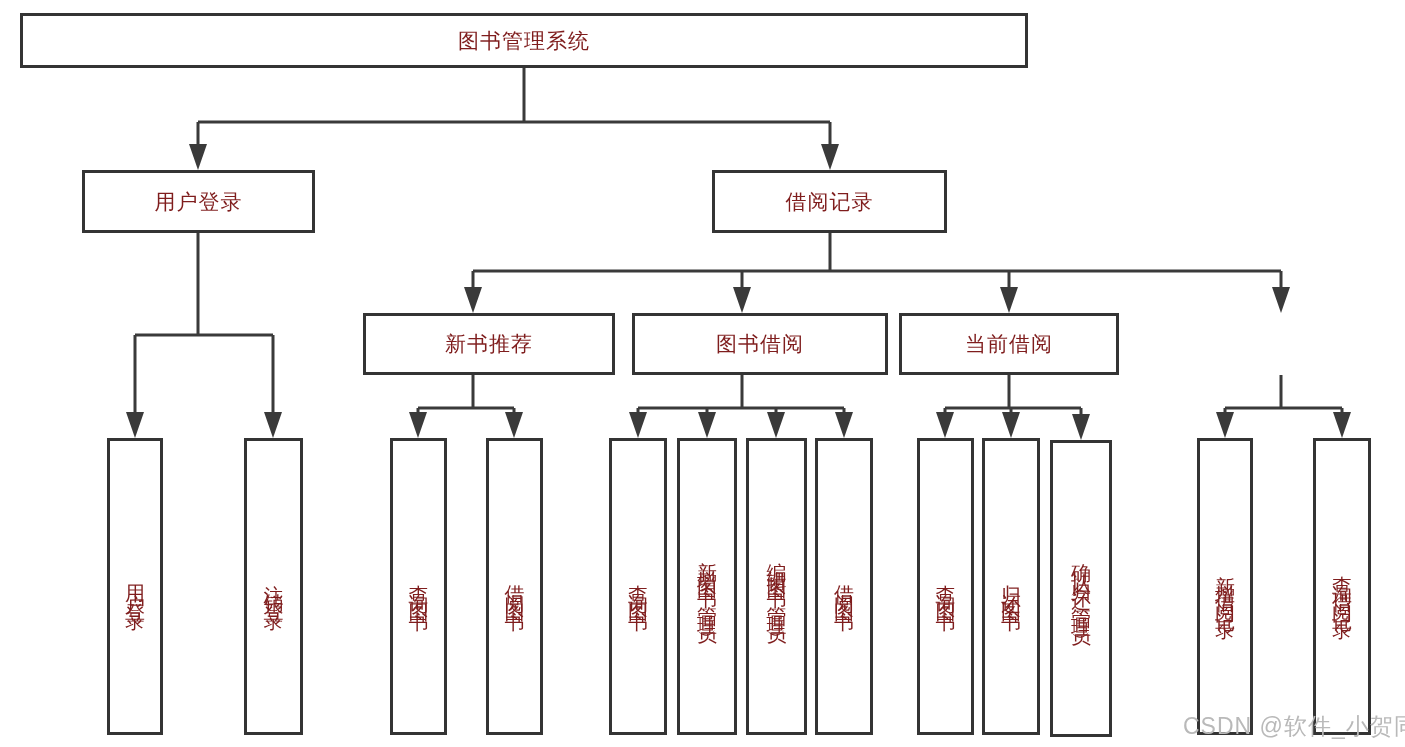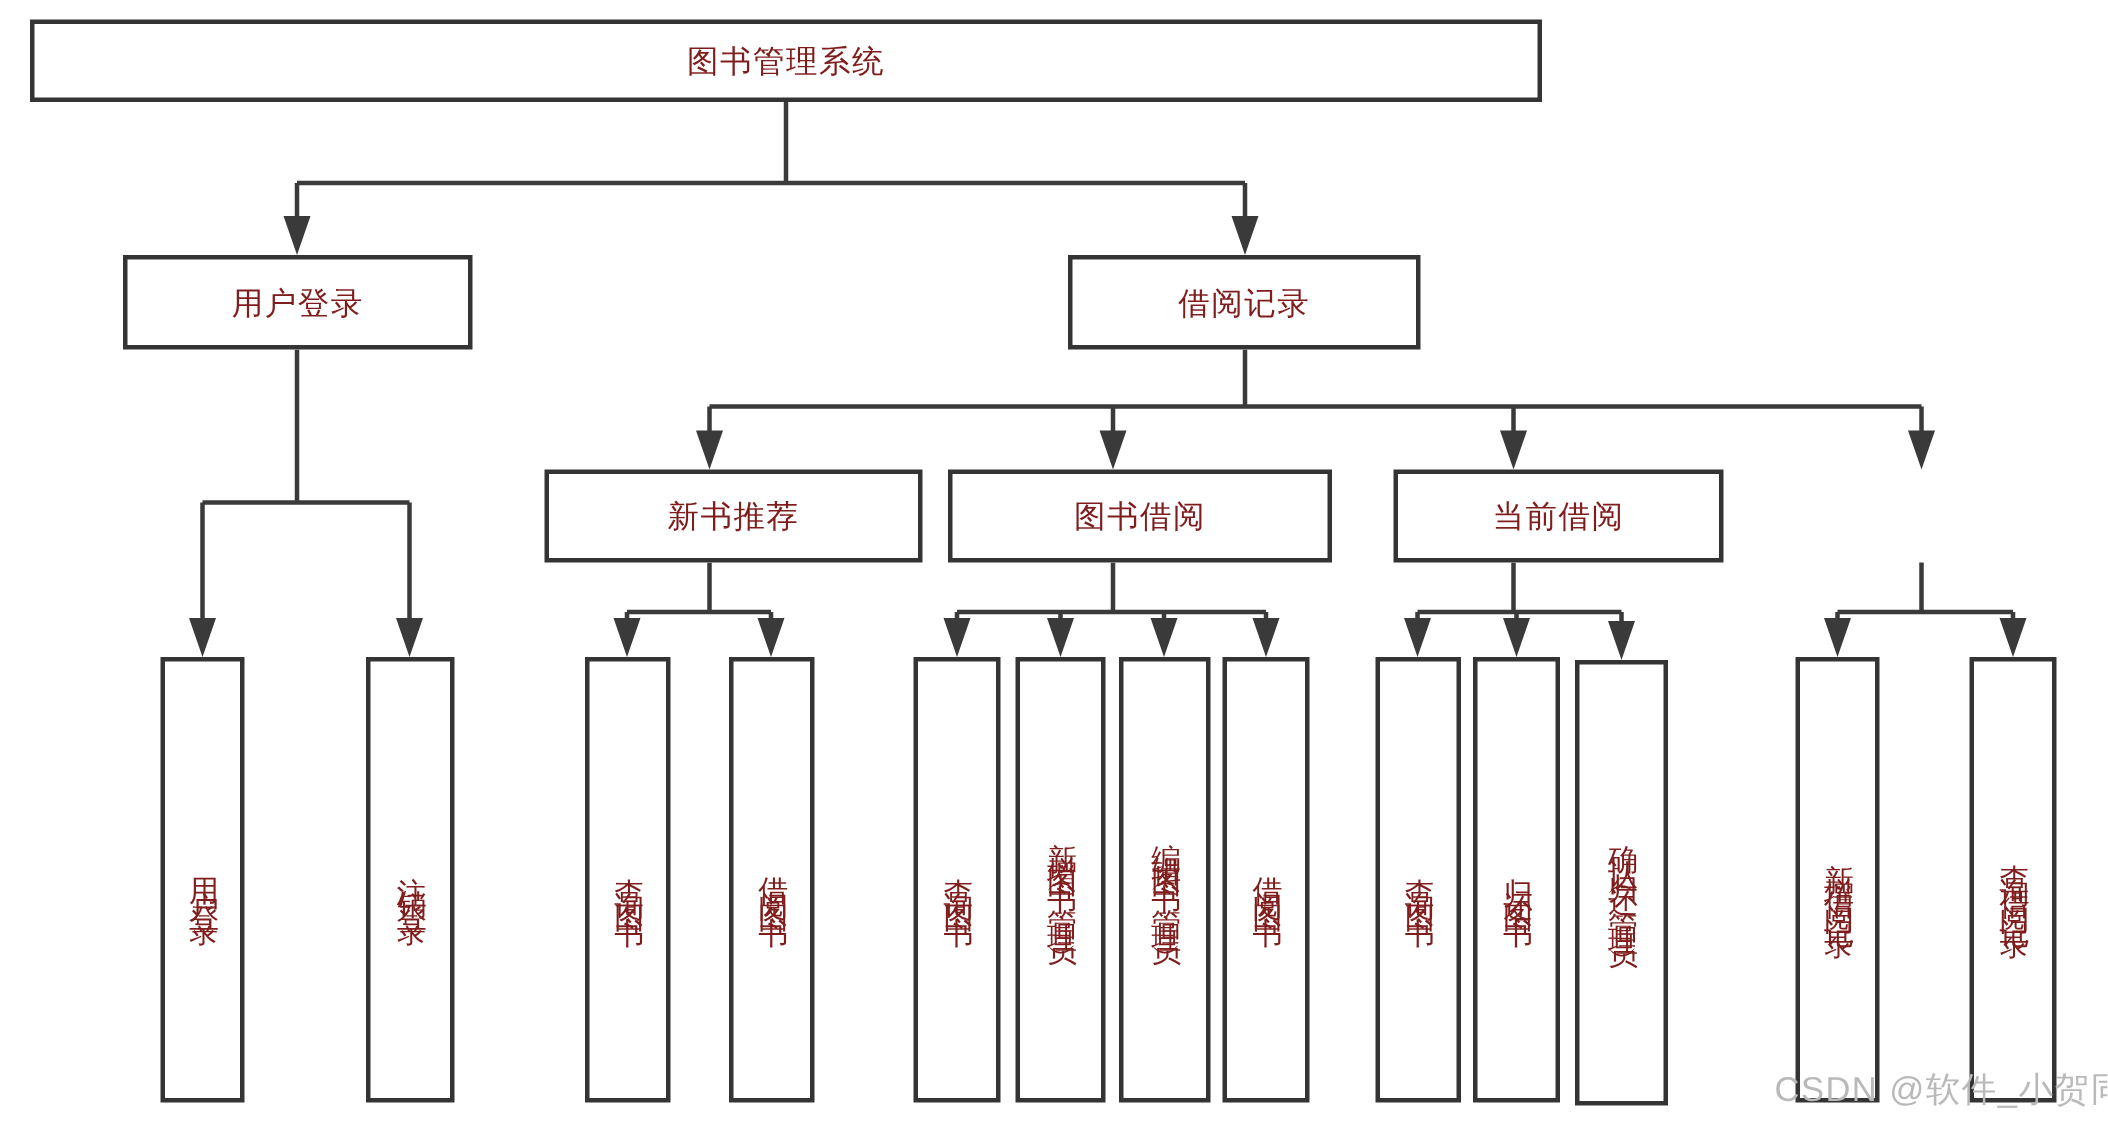--- a/index.html
+++ b/index.html
@@ -68,21 +68,21 @@
     </g>
   </svg>
 
   <div class="node h" style="left:20px;top:13px;width:1008px;height:55px">图书管理系统</div>
 
   <div class="node h" style="left:82px;top:170px;width:233px;height:63px">用户登录</div>
   <div class="node h" style="left:712px;top:170px;width:235px;height:63px">借阅记录</div>
 
   <div class="node h" style="left:363px;top:313px;width:252px;height:62px">新书推荐</div>
   <div class="node h" style="left:632px;top:313px;width:256px;height:62px">图书借阅</div>
-  <div class="node h" style="left:929px;top:313px;width:220px;height:62px">当前借阅</div>
+  <div class="node h" style="left:899px;top:313px;width:220px;height:62px">当前借阅</div>
 
   <div class="node v" style="left:107px;top:438px;width:56px;height:297px">用户登录</div>
   <div class="node v" style="left:244px;top:438px;width:59px;height:297px">注销登录</div>
 
   <div class="node v" style="left:390px;top:438px;width:57px;height:297px">查询图书</div>
   <div class="node v" style="left:486px;top:438px;width:57px;height:297px">借阅图书</div>
 
   <div class="node v" style="left:609px;top:438px;width:58px;height:297px">查询图书</div>
   <div class="node v" style="left:677px;top:438px;width:60px;height:297px">新增图书（管理员）</div>
   <div class="node v" style="left:746px;top:438px;width:61px;height:297px">编辑图书（管理员）</div>

